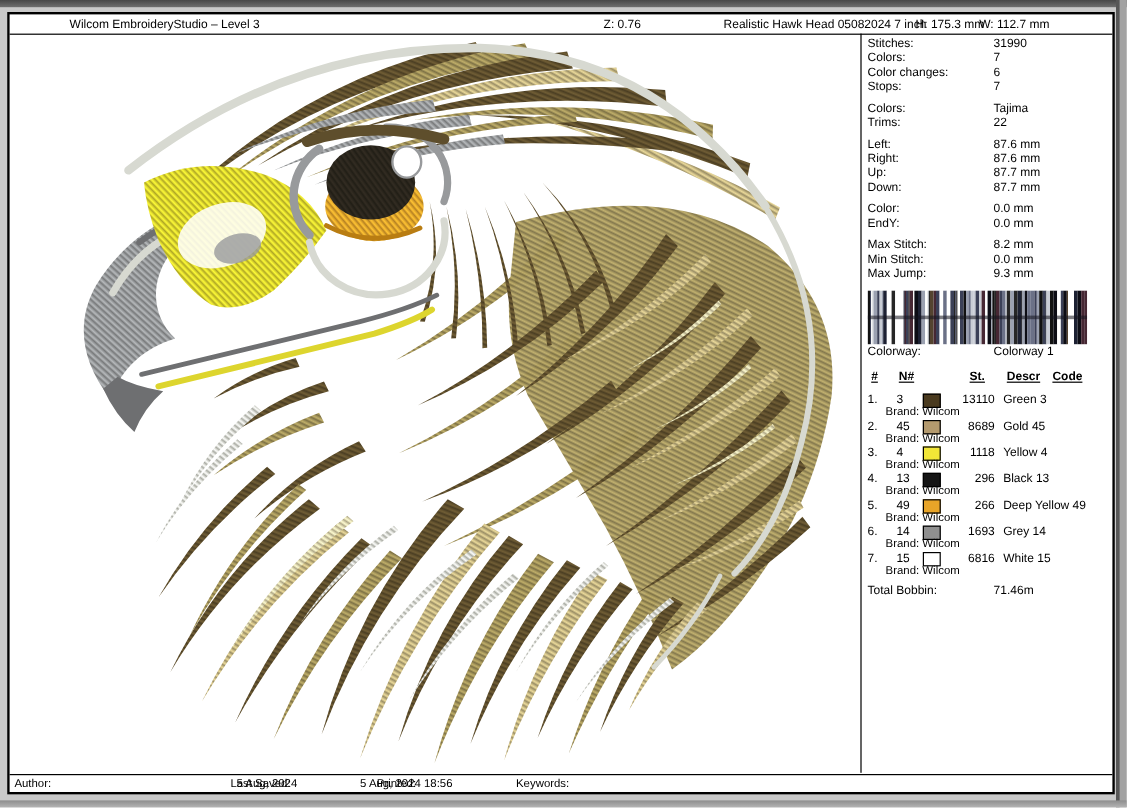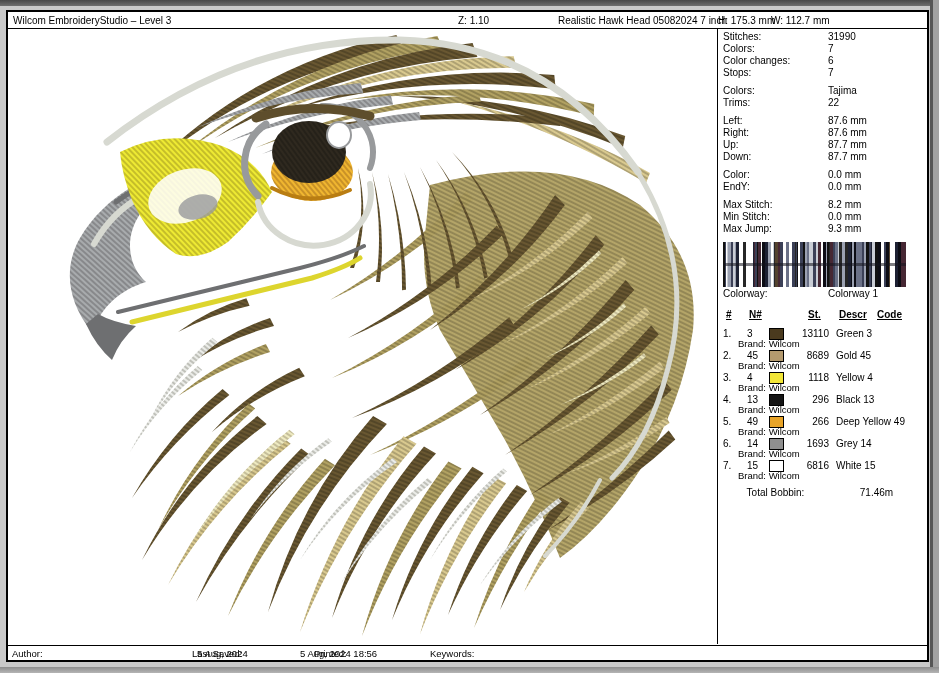--- a/index.html
+++ b/index.html
@@ -10,21 +10,21 @@
             background:linear-gradient(#474747,#6e6e6e);}
   .edge-right{position:absolute;right:0;top:0;width:9px;height:100%;
             background:#a2a2a2;border-left:3px solid #565656;box-sizing:border-box;}
   .edge-bottom{position:absolute;left:0;bottom:0;width:100%;height:6px;
             background:linear-gradient(#8d8d8d,#b5b5b5);}
   
   .page{position:absolute;left:6px;top:10px;width:919px;height:648px;background:#fff;
         border:2px solid #000;}
   .header-band{position:absolute;left:0;top:0;width:100%;height:16px;border-bottom:1px solid #000;
         font-size:10px;line-height:15px;}
-  .header-band span{position:absolute;top:1px;white-space:nowrap;}
+  .header-band span{position:absolute;top:1px;white-space:nowrap;margin-left:45px;}
   .hdr-app{left:5px;}
   .hdr-zoom{left:450px;}
   .hdr-title{left:550px;}
   .hdr-h{left:710px;}
   .hdr-w{left:763px;}
   .vdivider{position:absolute;left:709px;top:16px;width:1px;height:616px;background:#000;}
   .artwork{position:absolute;left:0;top:16px;width:709px;height:616px;overflow:hidden;}
   
   .panel{position:absolute;left:710px;top:16px;width:209px;height:616px;box-sizing:border-box;
          padding:3px 2px 0 5px;font-size:10px;}
@@ -42,21 +42,21 @@
   .th-num{left:3px;} .th-n{left:26px;} .th-st{left:85px;} .th-descr{left:116px;} .th-code{left:154px;}
   .threads{margin-top:6px;}
   .thread-entry{margin-bottom:1px;}
   .thread-line1{display:flex;height:11px;line-height:11px;align-items:center;}
   .t-idx{width:24px;flex:none;}
   .t-n{width:22px;flex:none;}
   .t-swatch{width:13px;height:10px;flex:none;border:1px solid #000;margin-right:5px;box-sizing:content-box;}
   .t-st{width:40px;flex:none;text-align:right;}
   .t-descr{margin-left:7px;white-space:nowrap;}
   .thread-line2{height:10px;line-height:10px;padding-left:15px;font-size:9.5px;}
-  .total-row{display:flex;height:12px;line-height:12px;margin-top:6px;text-align:center;}
+  .total-row{display:flex;height:12px;line-height:12px;margin-top:6px;}
   .footer-band{position:absolute;left:0;top:633px;width:100%;height:14px;border-top:1px solid #000;
         font-size:9.5px;}
   .footer-band span{position:absolute;top:2px;white-space:nowrap;}
   .ft-author{left:4px;} .ft-saved-l{left:140px;padding-left:44px;} .ft-saved-v{left:189px;}
   .ft-printed-l{left:262px;padding-left:44px;} .ft-printed-v{left:292px;} .ft-keywords{left:422px;}
   
   .screen{--dk:#5e4e2c;--ol:#a09158;--tn:#c4b581;--lt:#ded6ae;--sv:#d7d9d1;--gy:#989a9c;
           --dgy:#6e6f71;--yl:#ddd52e;--am:#e2a42b;--bk:#2a251c;}
   svg{display:block;}
 </style>
@@ -65,21 +65,21 @@
 
 <div class="screen" style="--dk: #5e4e2c; --ol: #a09158; --tn: #c4b581; --lt: #ded6ae; --sv: #d7d9d1; --gy: #989a9c; --dgy: #6e6f71; --yl: #ddd52e; --am: #e2a42b; --bk: #2a251c;">
   <div class="edge-top"></div>
   <div class="edge-right"></div>
   <div class="edge-bottom"></div>
 
   <div class="page">
 
     <div class="header-band">
       <span class="hdr-app">Wilcom EmbroideryStudio – Level 3</span>
-      <span class="hdr-zoom">Z: 1.10</span>
+      <span class="hdr-zoom">Z: 0.76</span>
       <span class="hdr-title">Realistic Hawk Head 05082024 7 inch</span>
       <span class="hdr-h">H: 175.3 mm</span>
       <span class="hdr-w">W: 112.7 mm</span>
     </div>
 
     <div class="artwork">
       <svg id="birdsvg" width="709" height="616" viewBox="8 28 709 616" xmlns="http://www.w3.org/2000/svg">
         <defs id="patdefs">
             <pattern id="p_dk" width="7" height="4" patternUnits="userSpaceOnUse" patternTransform="rotate(22)">
               <rect width="7" height="4" fill="#5e4e2c"></rect>

